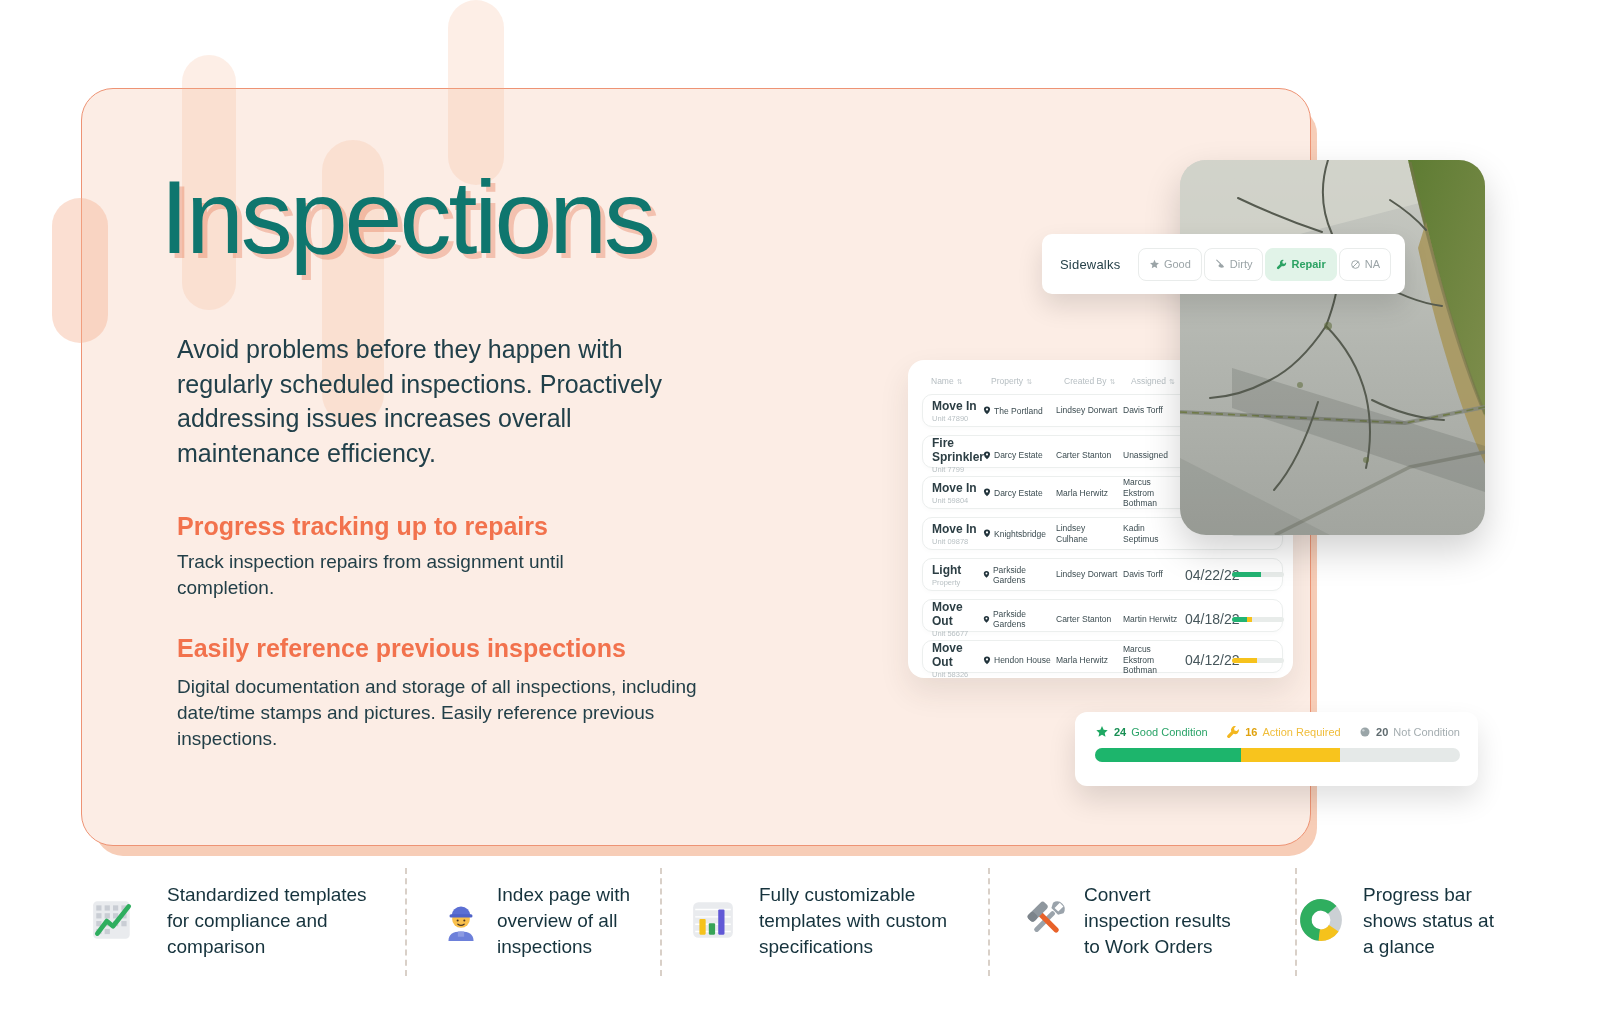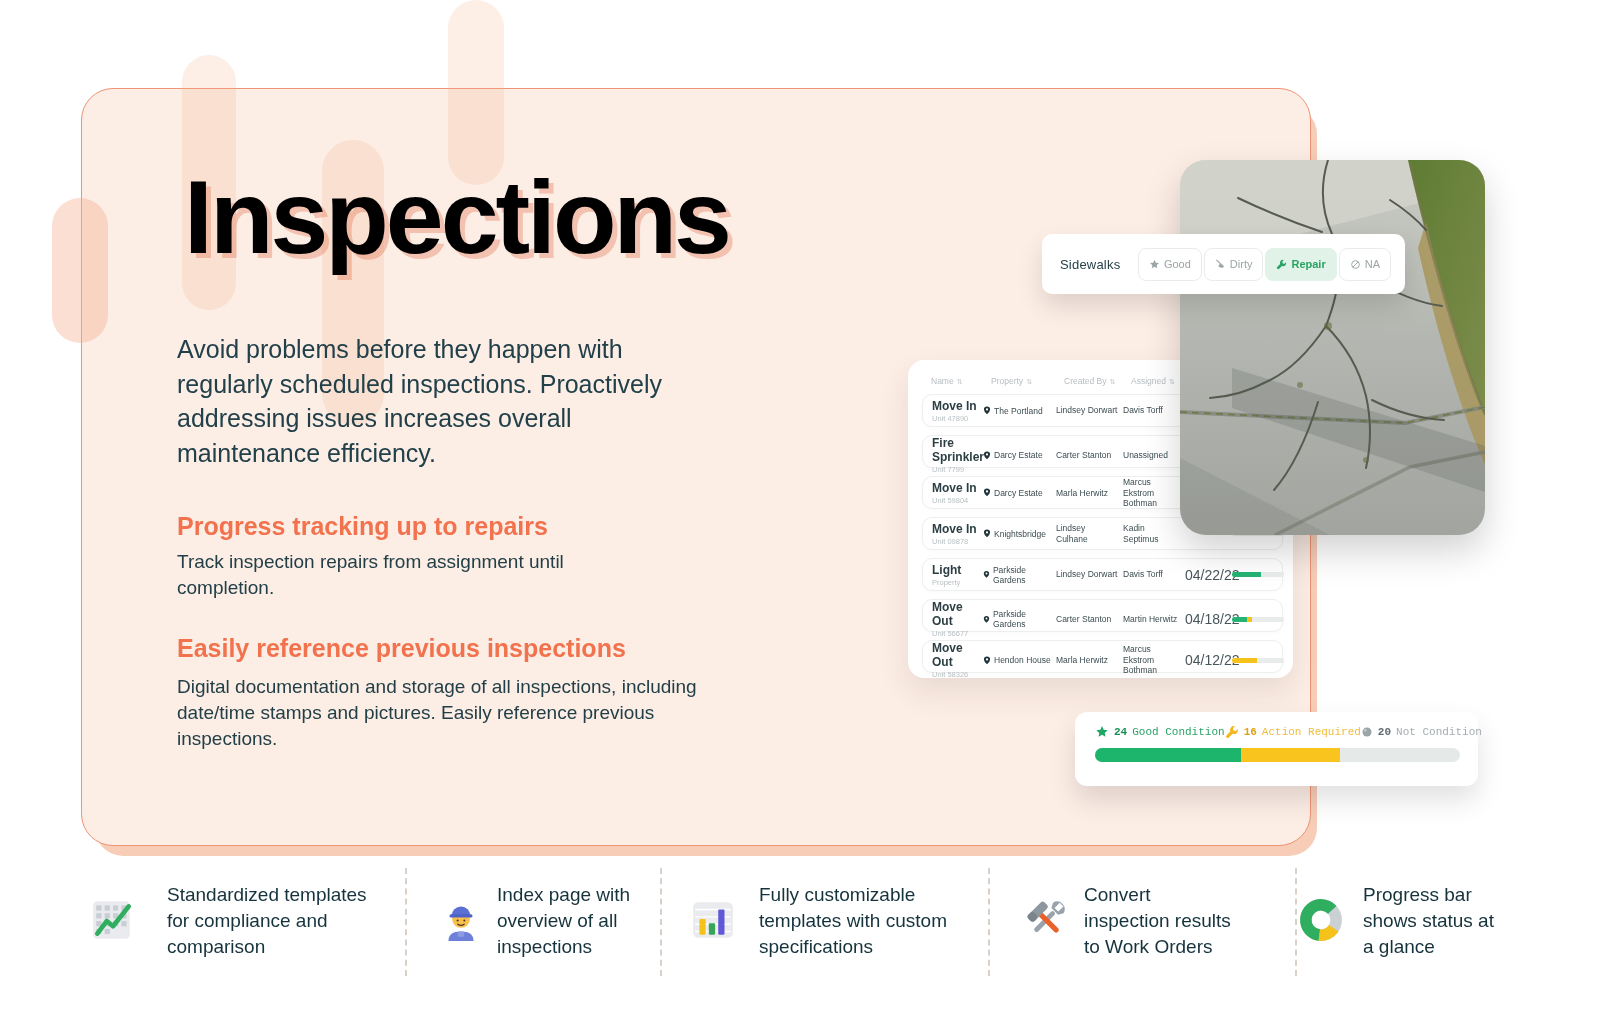--- a/index.html
+++ b/index.html
@@ -12,22 +12,22 @@
   .pill-a { left:52px;  top:198px; width:56px; height:145px; background:rgba(246,176,143,.40); }
   .pill-b { left:182px; top:55px;  width:54px; height:255px; background:rgba(246,176,143,.22); }
   .pill-c { left:322px; top:140px; width:62px; height:285px; background:rgba(246,176,143,.22); }
   .pill-d { left:448px; top:0;     width:56px; height:185px; background:rgba(246,176,143,.22); }
 
   
   .main-card { position:absolute; left:81px; top:88px; width:1230px; height:758px;
     background:#fcede5; border:1.5px solid #ee9374; border-radius:32px;
     box-shadow:10px 14px 0 -4px #f7cdb7; }
 
-  .hero-title { position:absolute; left:184px; top:158px; font-size:104px; font-weight:700;
-    letter-spacing:-3px; color:#000000; text-shadow:5px 5px 0 rgba(228,120,86,.38); }
+  .hero-title { position:absolute; left:160px; top:158px; font-size:104px; font-weight:400;
+    letter-spacing:-3px; color:#0f766e; text-shadow:5px 5px 0 rgba(228,120,86,.38); }
   .hero-desc { position:absolute; left:177px; top:332px; width:515px; font-size:25px;
     line-height:1.38; color:#21404a; }
   .sec-head { position:absolute; left:177px; font-size:25px; font-weight:700; color:#f2724d; }
   .sec-body { position:absolute; left:177px; font-size:19px; line-height:1.38; color:#223f48; }
   .sec1-head { top:512px; } .sec1-body { top:549px; width:430px; }
   .sec2-head { top:634px; } .sec2-body { top:674px; width:570px; }
 
   
   .table-card { position:absolute; left:908px; top:360px; width:385px; height:318px;
     background:#ffffff; border-radius:16px; box-shadow:0 14px 30px rgba(60,50,40,.10); padding:12px 10px 0 14px; }
@@ -58,21 +58,21 @@
   .btn-group { margin-left:auto; display:flex; gap:2px; }
   .tb-btn { height:33px; padding:0 10px; border:1px solid #e9eceb; border-radius:8px;
     background:#fff; color:#9ba4a7; font-size:11px; display:flex; align-items:center; gap:4px;
     font-family:inherit; cursor:pointer; }
   .tb-btn.active { background:#e1f3e8; border-color:#e1f3e8; color:#2ba263; font-weight:700; }
   .tb-btn svg { flex:0 0 auto; }
 
   
   .summary-card { position:absolute; left:1075px; top:712px; width:403px; height:74px;
     background:#ffffff; border-radius:12px; box-shadow:0 14px 28px rgba(0,0,0,.12);
-    padding:13px 18px 0 20px;font-family:Liberation Mono, monospace; }
+    padding:13px 18px 0 20px; }
   .sum-row { display:flex; align-items:center; justify-content:space-between; }
   .sum-item { display:flex; align-items:center; gap:5px; font-size:11px; white-space:nowrap; }
   .sum-count { font-weight:700; }
   .sum-bar { margin-top:9px; height:14px; border-radius:7px; background:#e5e9e8;
     display:flex; overflow:hidden; }
   .sum-bar span { height:100%; display:block; }
 
   
   .vsep { position:absolute; top:868px; height:108px; border-left:2px dashed #d9d0c8; }
   .feat-icon { position:absolute; width:46px; height:46px; }

